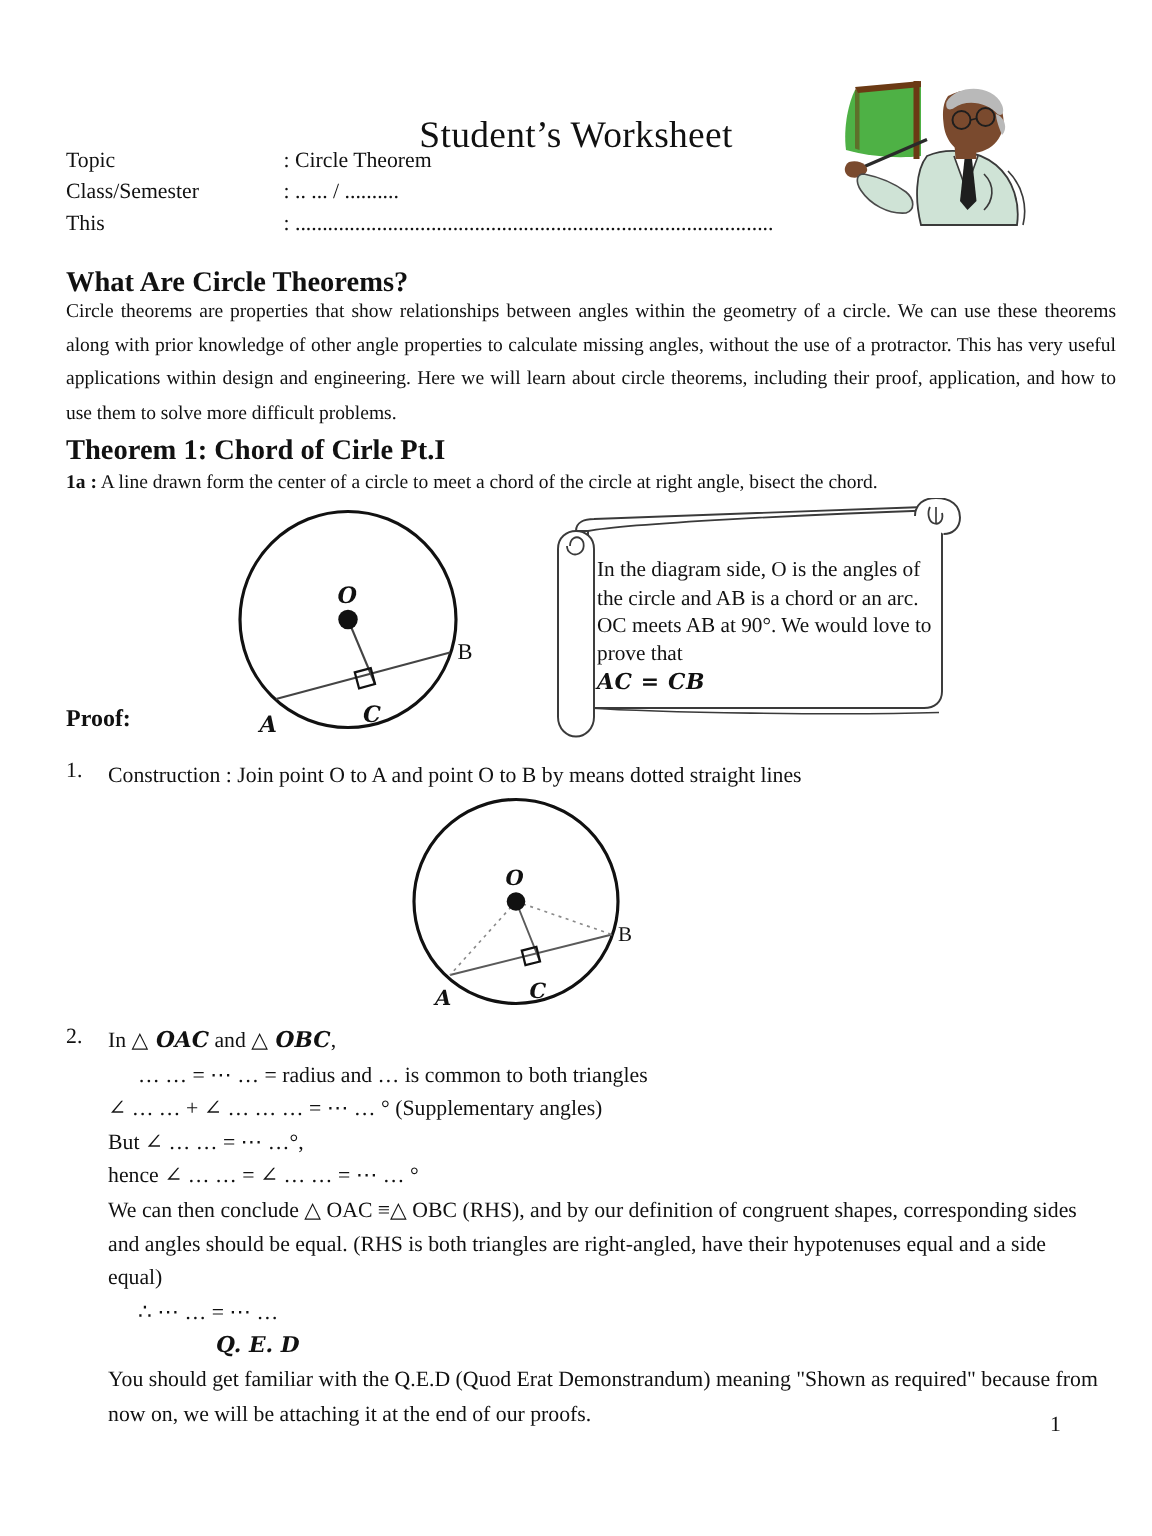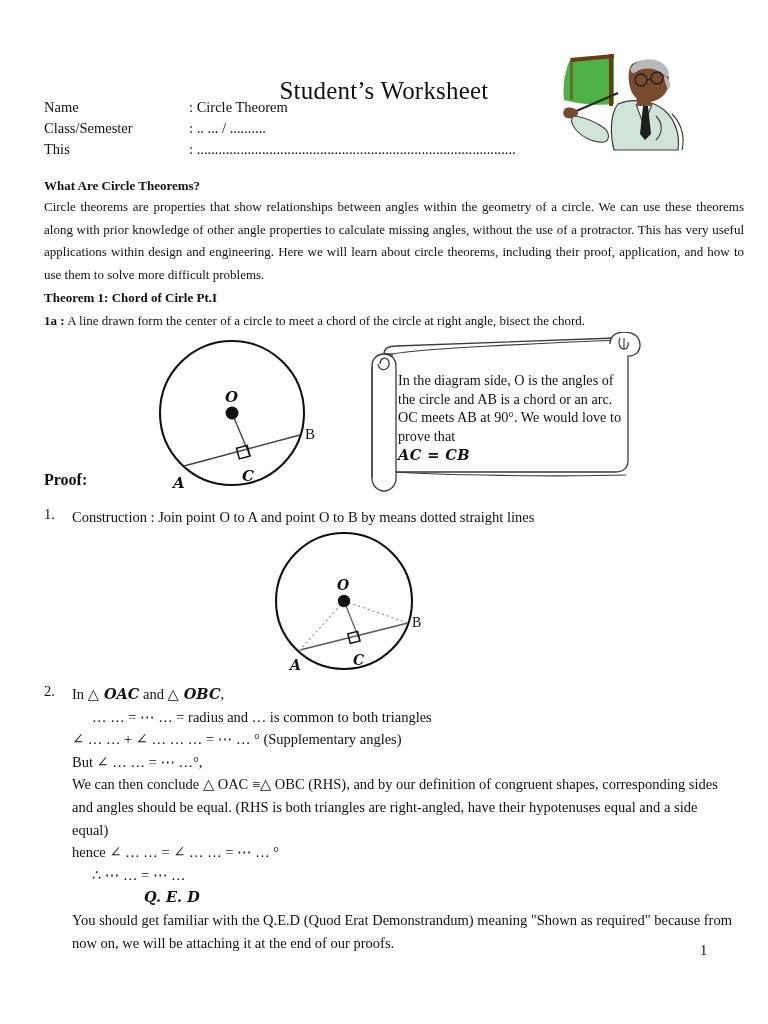--- a/index.html
+++ b/index.html
@@ -51,21 +51,21 @@
     display: flex;
     white-space: pre;
   }
   .info-label { width: 145px; flex: none; }
   .info-value { flex: 1; overflow: hidden; white-space: nowrap; }
 
   
   .sec-heading {
     position: absolute;
     font-weight: bold;
-    font-size: 13px;
+    font-size: 19px;
   }
   .para {
     position: absolute;
     font-size: 13px;
     line-height: 22.6px;
     text-align: justify;
   }
 
   #intro-heading { left: 44px; top: 178px; }
   #intro-para    { left: 44px; top: 196px; width: 700px; }
@@ -181,21 +181,21 @@
       <path d="M95 38 L99 37" stroke="#1e1e1e" stroke-width="1.2"></path>
 
       <path d="M104 74 C112 82 110 92 104 98" stroke="#3a3a3a" stroke-width="1.1" fill="none"></path>
 
       <path d="M120 72 C130 82 133 96 130 108" stroke="#3a3a3a" stroke-width="1.1" fill="none"></path>
     </svg>
   </div>
 
   <div class="info-block">
     <div class="info-row">
-      <span class="info-label">Name</span>
+      <span class="info-label">Topic</span>
       <span class="info-value">: Circle Theorem</span>
     </div>
     <div class="info-row">
       <span class="info-label">Class/Semester</span>
       <span class="info-value">: .. ... / ..........</span>
     </div>
     <div class="info-row">
       <span class="info-label">This</span>
       <span class="info-value">: ........................................................................................</span>
     </div>
@@ -289,22 +289,22 @@
     </svg>
   </div>
 
   <div class="step-num" id="step2-num">2.</div>
   <div class="step" id="step2-text">
     <div class="step-lines">
       <div><span>In </span><span class="mathb">△ OAC</span><span> and </span><span class="mathb">△ OBC</span><span>,</span></div>
       <div class="ind">… … = ⋯ … = radius and … is common to both triangles</div>
       <div>∠ … … + ∠ … … … = ⋯ … ° (Supplementary angles)</div>
       <div>But ∠ … … = ⋯ …°,</div>
+      <div>hence ∠ … … = ∠ … … = ⋯ … °</div>
       <div>We can then conclude △ OAC ≡△ OBC (RHS), and by our definition of congruent shapes, corresponding sides and angles should be equal. (RHS is both triangles are right-angled, have their hypotenuses equal and a side equal)</div>
-      <div>hence ∠ … … = ∠ … … = ⋯ … °</div>
       <div class="ind">∴ ⋯ … = ⋯ …</div>
       <div class="ind2 mathb">Q. E. D</div>
       <div>You should get familiar with the Q.E.D (Quod Erat Demonstrandum) meaning "Shown as required" because from now on, we will be attaching it at the end of our proofs.</div>
     </div>
   </div>
 
   <div class="page-num">1</div>
 
 </div>
 

